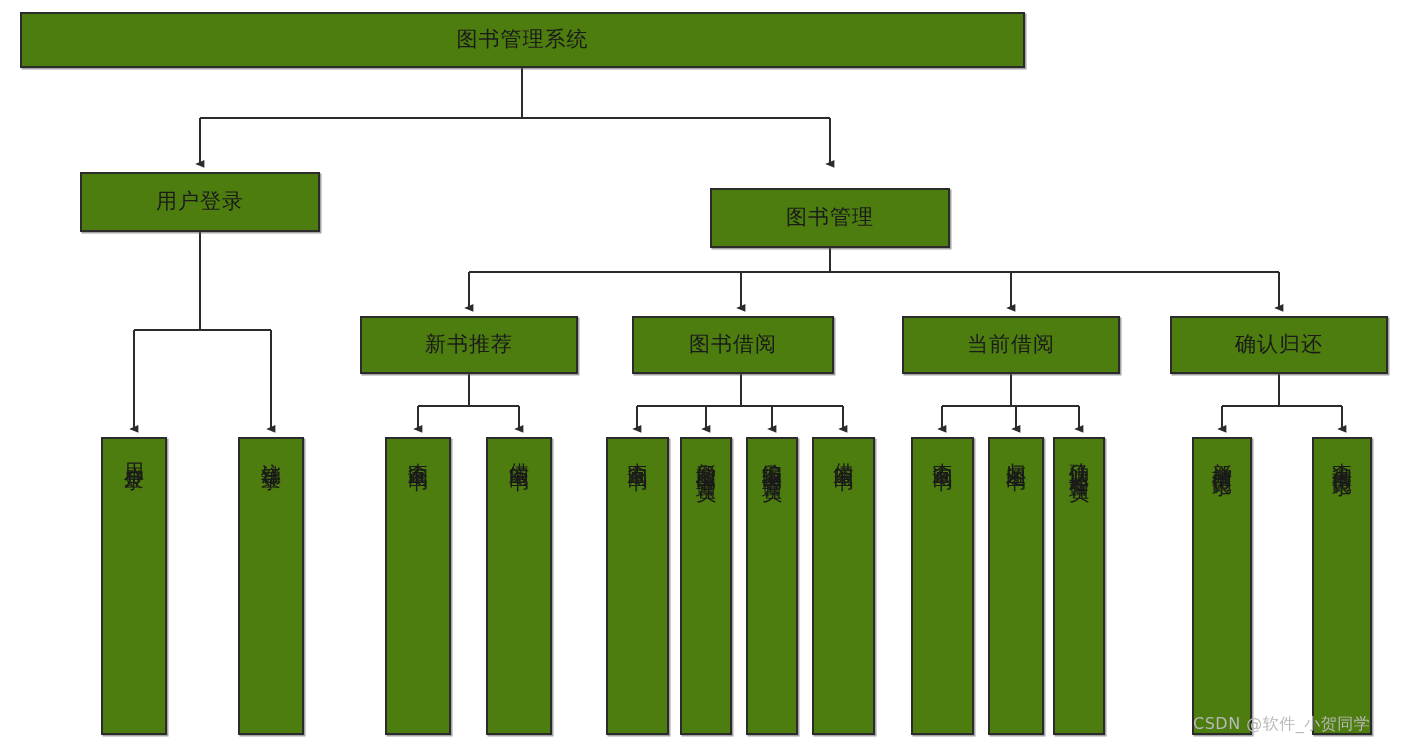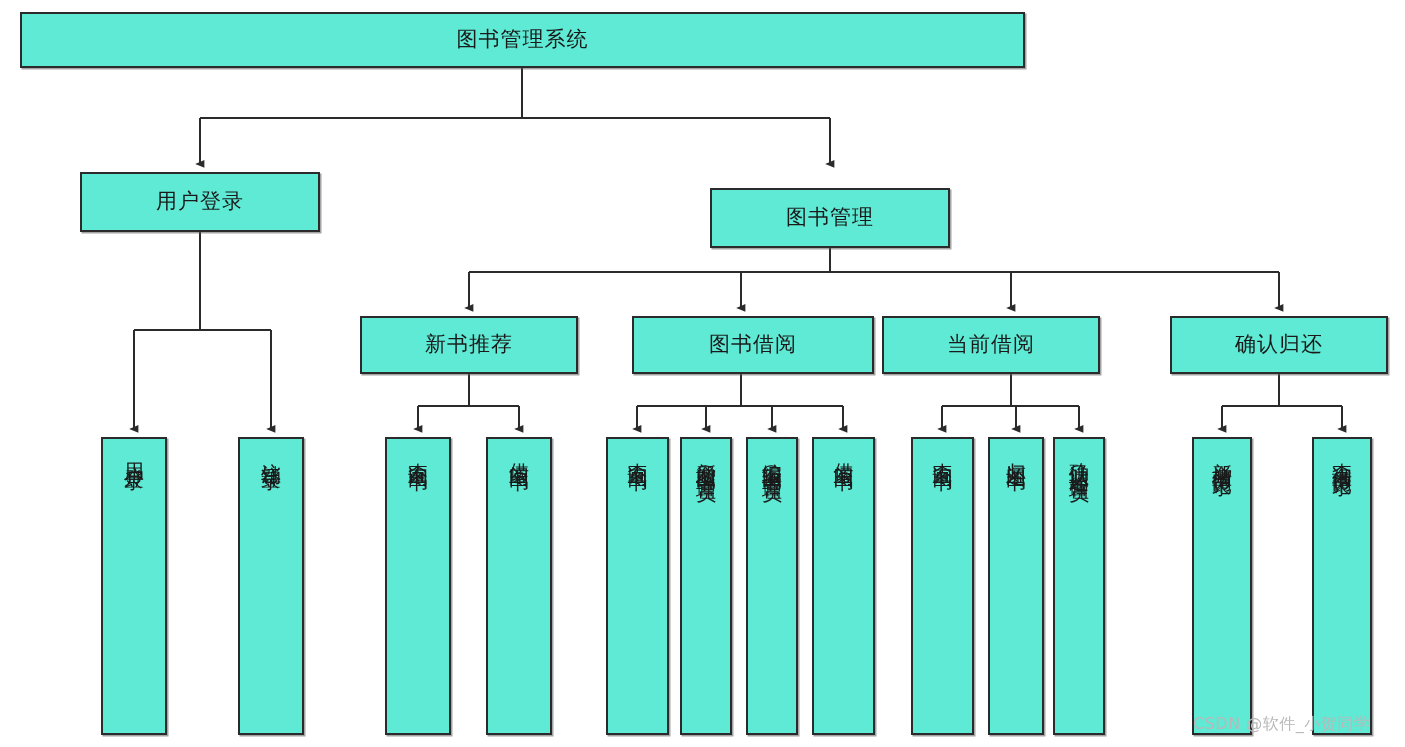--- a/index.html
+++ b/index.html
@@ -7,21 +7,21 @@
   body{
     font-family:"DejaVu Sans","Liberation Sans",sans-serif;
     width:1405px;height:747px;
     position:relative;overflow:hidden;
   }
   #canvas{position:absolute;left:0;top:0;width:1405px;height:747px;}
   #svg-layer{position:absolute;left:0;top:0;width:1405px;height:747px;}
   .node{
     position:absolute;
     box-sizing:border-box;
-    background:#5eead4;
+    background:#4d7c0f;
     border:2px solid #2b2b2b;
     box-shadow:1.5px 1.5px 0 rgba(90,90,90,0.55);
     display:flex;
     align-items:center;
     justify-content:center;
     color:#1a1a1a;
   }
   .node.horiz .label{
     writing-mode:horizontal-tb;
     font-size:21px;
@@ -119,24 +119,24 @@
   <div class="node horiz" style="left:80px;top:172px;width:240px;height:60px;">
     <span class="label">用户登录</span>
   </div>
   <div class="node horiz" style="left:710px;top:188px;width:240px;height:60px;">
     <span class="label">图书管理</span>
   </div>
 
   <div class="node horiz" style="left:360px;top:316px;width:218px;height:58px;">
     <span class="label">新书推荐</span>
   </div>
-  <div class="node horiz" style="left:632px;top:316px;width:242px;height:58px;">
+  <div class="node horiz" style="left:632px;top:316px;width:202px;height:58px;">
     <span class="label">图书借阅</span>
   </div>
-  <div class="node horiz" style="left:882px;top:316px;width:218px;height:58px;">
+  <div class="node horiz" style="left:902px;top:316px;width:218px;height:58px;">
     <span class="label">当前借阅</span>
   </div>
   <div class="node horiz" style="left:1170px;top:316px;width:218px;height:58px;">
     <span class="label">确认归还</span>
   </div>
 
   <div class="node vert" style="left:101px;top:437px;width:66px;height:298px;">
     <span class="label">用户登录</span>
   </div>
   <div class="node vert" style="left:238px;top:437px;width:66px;height:298px;">

